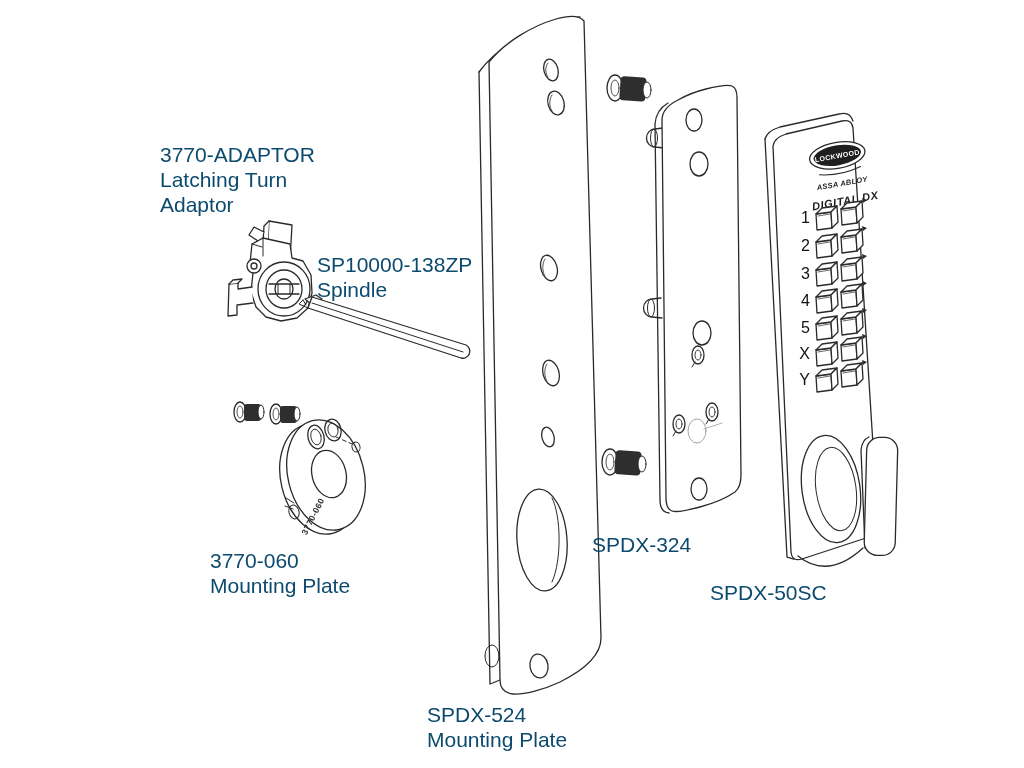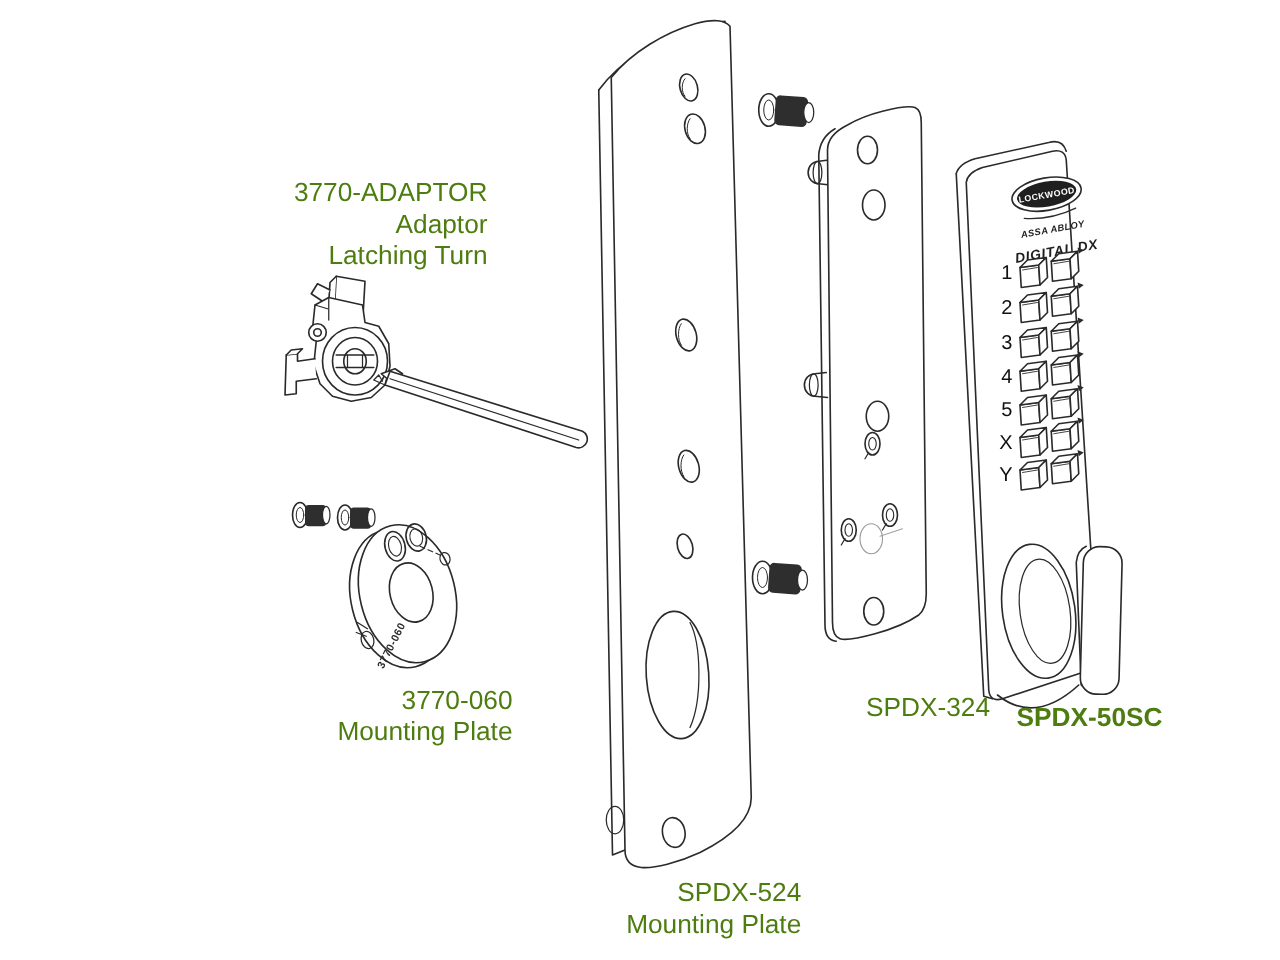--- a/index.html
+++ b/index.html
@@ -2,21 +2,21 @@
 <html><head>
 <meta charset="utf-8">
 <style>
   html,body{margin:0;padding:0;background:#ffffff;}
   .stage{
     position:relative;width:1024px;height:768px;background:#ffffff;
     overflow:hidden;font-family:"Liberation Sans",sans-serif;
   }
   .stage svg{position:absolute;left:0;top:0;}
   .lbl{
-    position:absolute;text-align:right;color:#4d7c0f;
+    position:absolute;text-align:left;color:#0c4a6e;
     font:21px/25px "Liberation Sans",sans-serif;
   }
   .lbl div{white-space:nowrap;}
 </style>
 </head>
 <body>
 
 <div class="stage">
 
   <svg width="1024" height="768" viewBox="0 0 1024 768" font-family="Liberation Sans, sans-serif">
@@ -195,36 +195,40 @@
           <path d="M798,556 Q828,580 863,548"></path>
           <path d="M869,437 Q862,440 861,450 L865,548 L871,552" fill="#ffffff"></path>
           <rect x="867" y="437" width="31" height="118" rx="13" fill="#ffffff" transform="rotate(1.5 867 437)"></rect>
         </g>
       </g>
     </g>
   </svg>
 
   <div class="lbl" style="left:160px;top:142px;width:230px;">
     <div>3770-ADAPTOR</div>
+    <div>Latching Turn</div>
     <div>Adaptor</div>
-    <div>Latching Turn</div>
-  </div>
-
+  </div>
+
+  <div class="lbl" style="left:317px;top:252px;width:210px;">
+    <div>SP10000-138ZP</div>
+    <div>Spindle</div>
+  </div>
 
   <div class="lbl" style="left:210px;top:548px;width:200px;">
     <div>3770-060</div>
     <div>Mounting Plate</div>
   </div>
 
-  <div class="lbl" style="left:441px;top:702px;width:200px;">
+  <div class="lbl" style="left:427px;top:702px;width:200px;">
     <div>SPDX-524</div>
     <div>Mounting Plate</div>
   </div>
 
-  <div class="lbl" style="left:592px;top:532px;width:200px;margin-top:22px;">
+  <div class="lbl" style="left:592px;top:532px;width:200px;">
     <div>SPDX-324</div>
   </div>
 
-  <div class="lbl" style="left:710px;top:562px;width:220px;font-weight:bold;">
+  <div class="lbl" style="left:710px;top:580px;width:220px;">
     <div>SPDX-50SC</div>
   </div>
 
 </div>
 
 </body></html>

